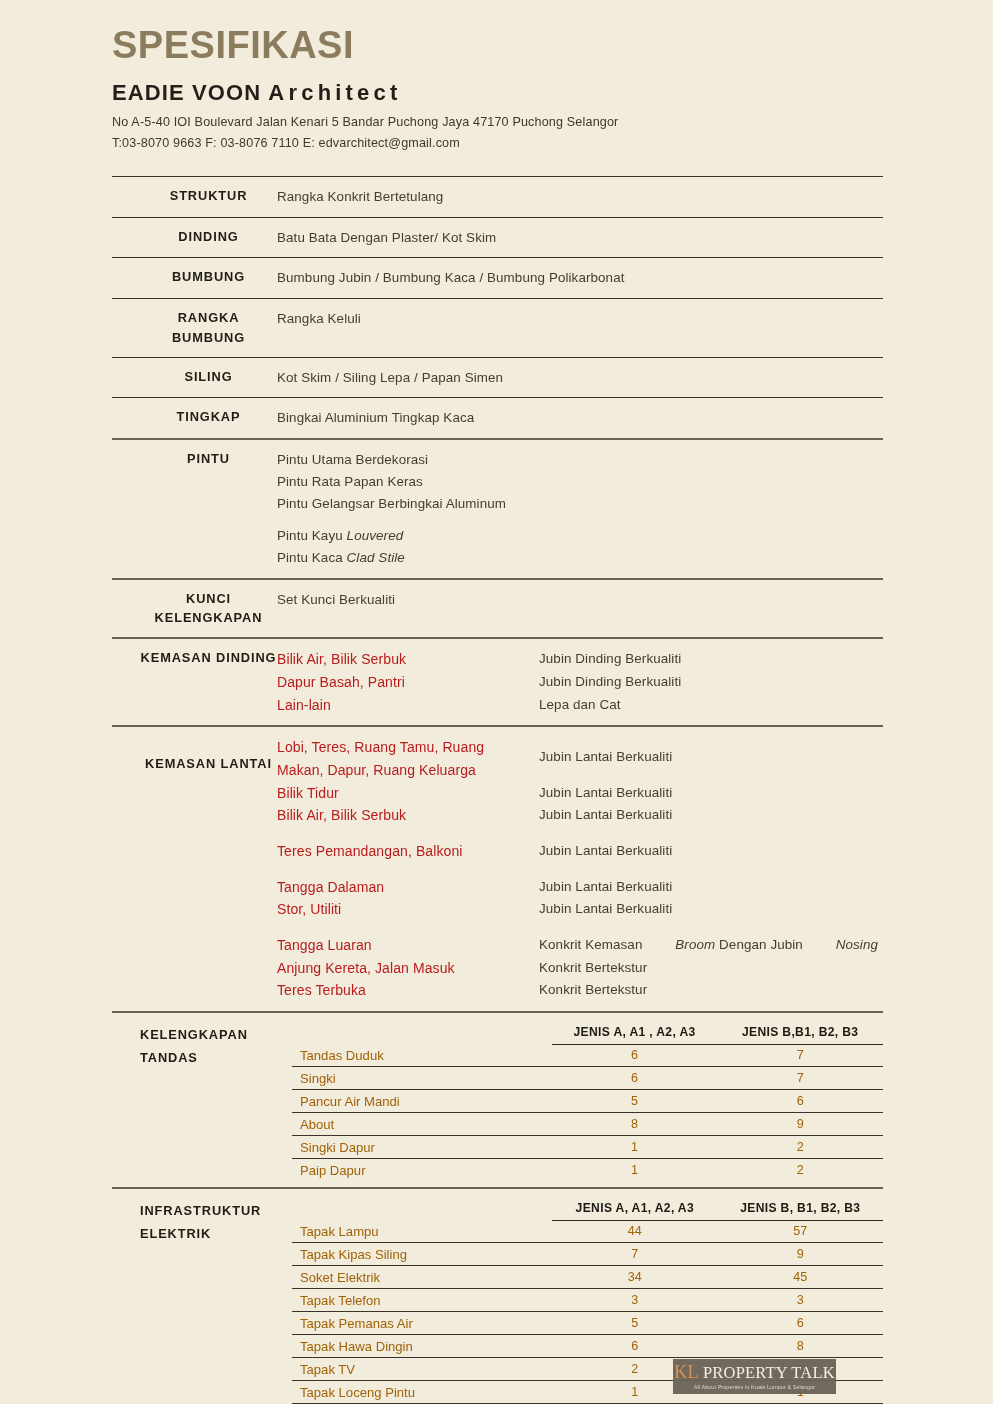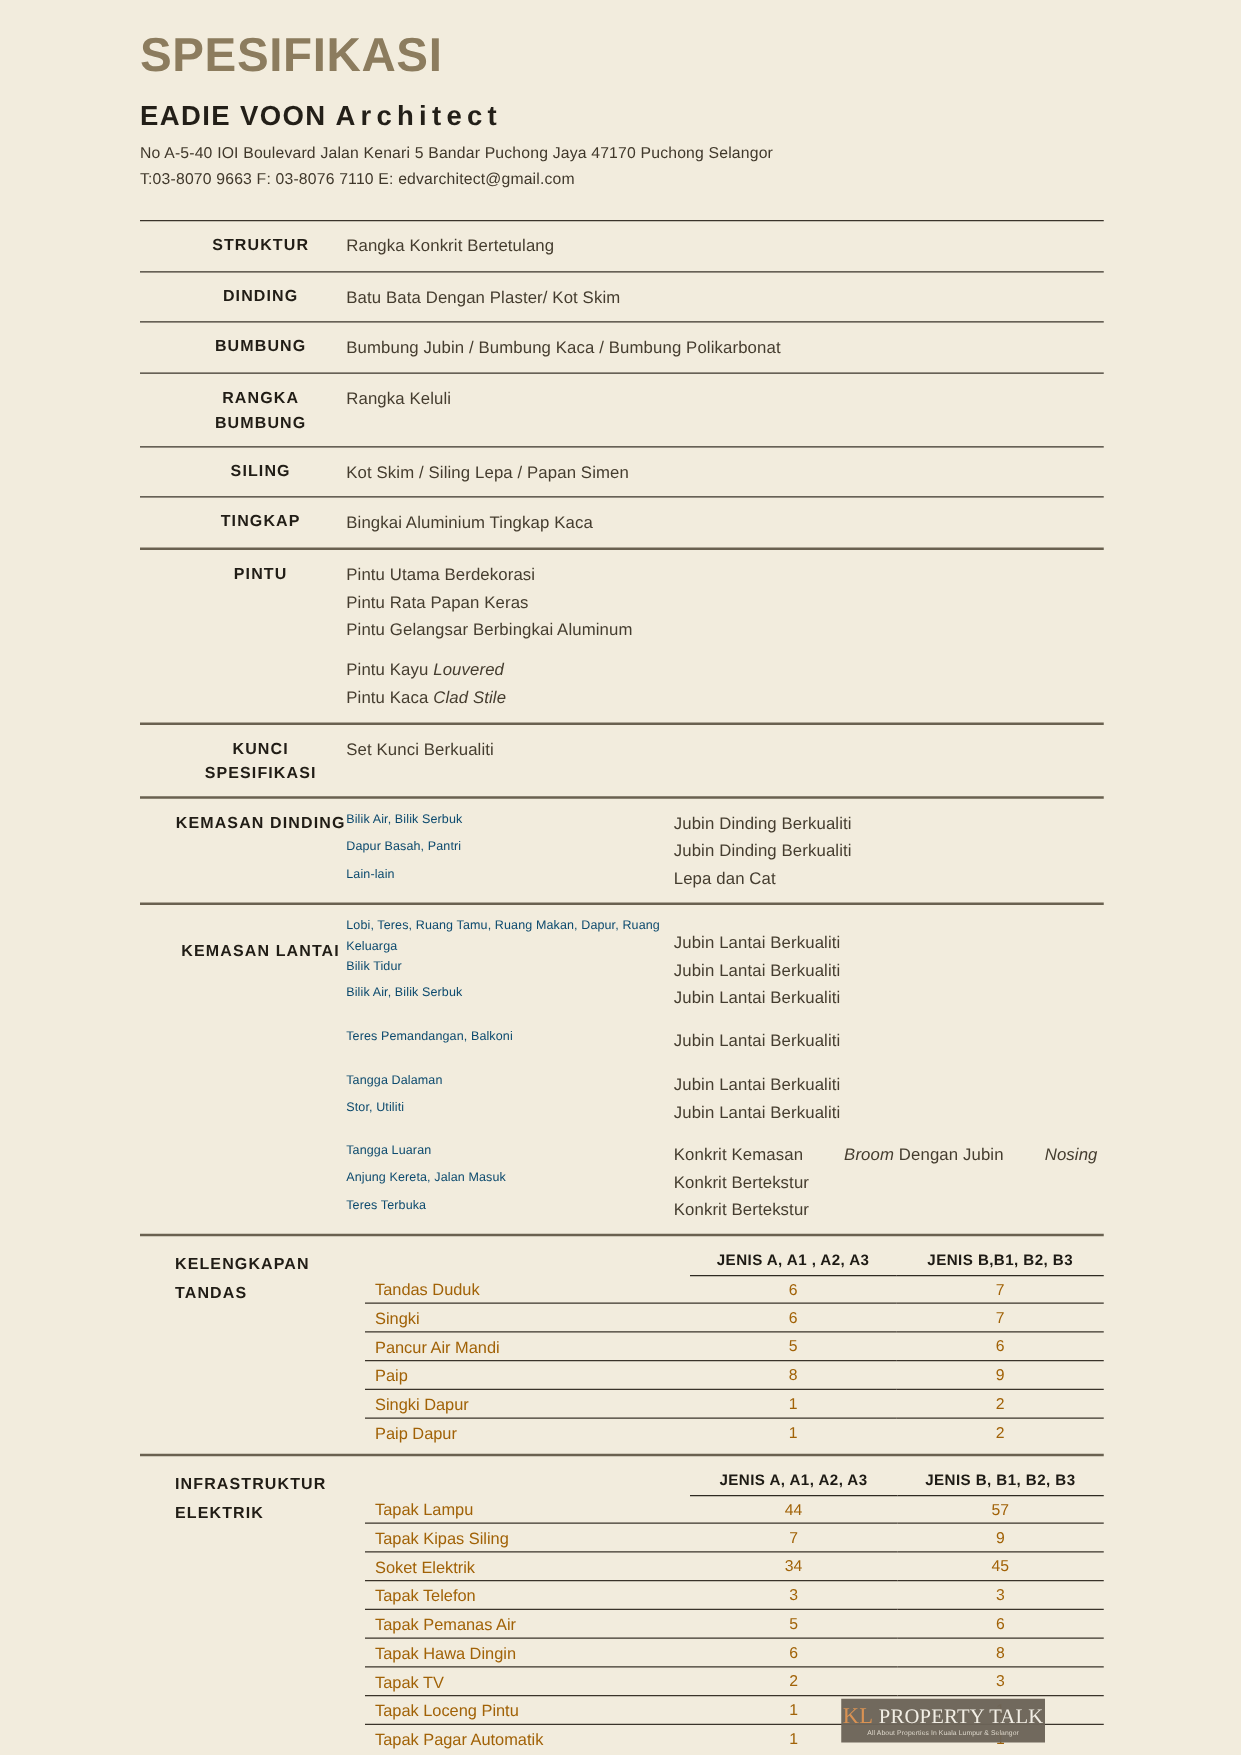--- a/index.html
+++ b/index.html
@@ -99,22 +99,22 @@
 
   
   .pairs { width: 100%; }
   .pair {
     display: flex;
     line-height: 1.62;
   }
   .pair .c1 {
     width: 262px;
     flex: 0 0 262px;
-    font-size: 10px;
-    color: #0c4a6e;
+    font-size: 14px;
+    color: #b91c1c;
   }
   .pair .c2 {
     flex: 1;
     font-size: 13.4px;
     color: #453d2f;
   }
   .pair .c2 .ital { font-style: italic; margin-left: 29px; }
   .pair.two-line .c1 { padding-right: 6px; }
   .pair.gap { margin-top: 13px; }
   .pair .c1.tall { line-height: 1.62; }
@@ -266,21 +266,21 @@
         <div><span>Pintu Utama Berdekorasi</span></div>
         <div><span>Pintu Rata Papan Keras</span></div>
         <div><span>Pintu Gelangsar Berbingkai Aluminum</span></div>
         <div style="margin-top:11px"><span>Pintu Kayu </span><span class="ital">Louvered</span></div>
         <div><span>Pintu Kaca </span><span class="ital">Clad Stile</span></div>
       </div>
     </div>
     <div class="rule thick"></div>
 
     <div class="row">
-      <div class="label">KUNCI SPESIFIKASI</div>
+      <div class="label">KUNCI KELENGKAPAN</div>
       <div class="value">Set Kunci Berkualiti</div>
     </div>
     <div class="rule thick"></div>
 
     <div class="row">
       <div class="label">KEMASAN DINDING</div>
       <div class="value">
         <div class="pairs">
           <div class="pair">
             <div class="c1">Bilik Air, Bilik Serbuk</div>
@@ -372,21 +372,21 @@
             <td class="item">Singki</td>
             <td>6</td>
             <td>7</td>
           </tr>
           <tr>
             <td class="item">Pancur Air Mandi</td>
             <td>5</td>
             <td>6</td>
           </tr>
           <tr>
-            <td class="item">Paip</td>
+            <td class="item">About</td>
             <td>8</td>
             <td>9</td>
           </tr>
           <tr>
             <td class="item">Singki Dapur</td>
             <td>1</td>
             <td>2</td>
           </tr>
           <tr>
             <td class="item">Paip Dapur</td>

